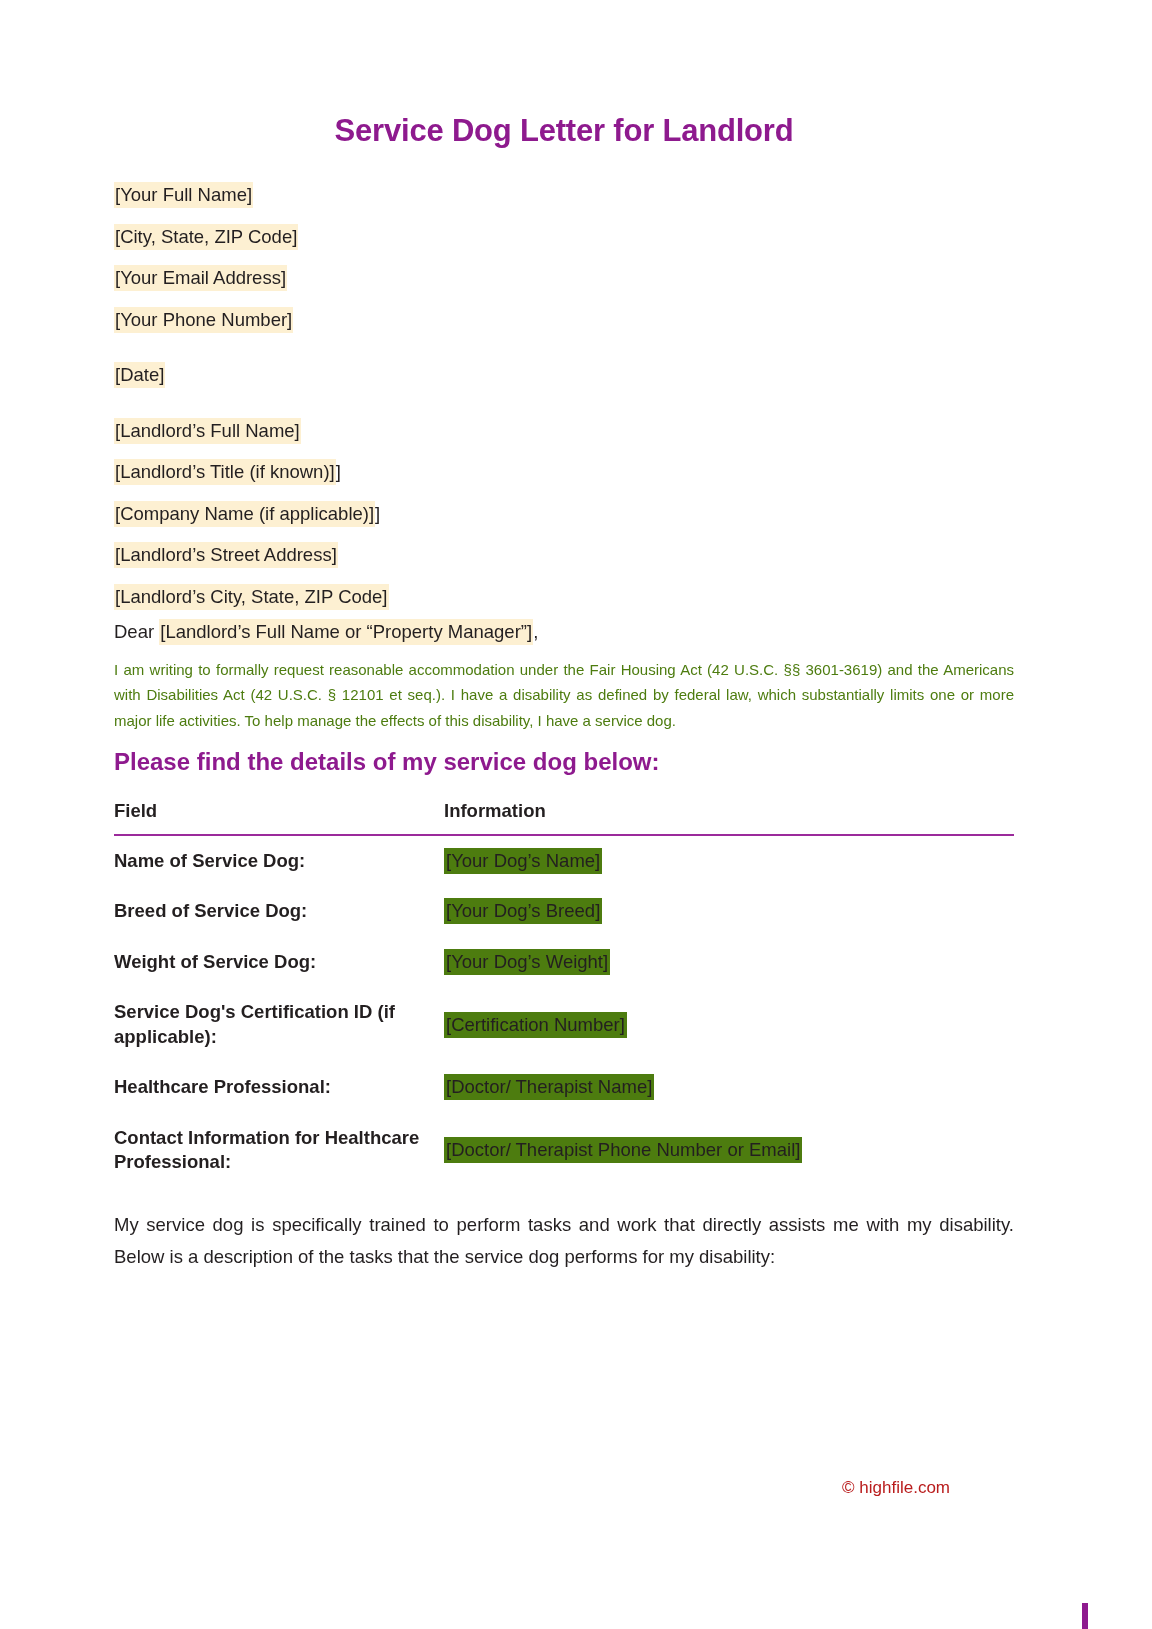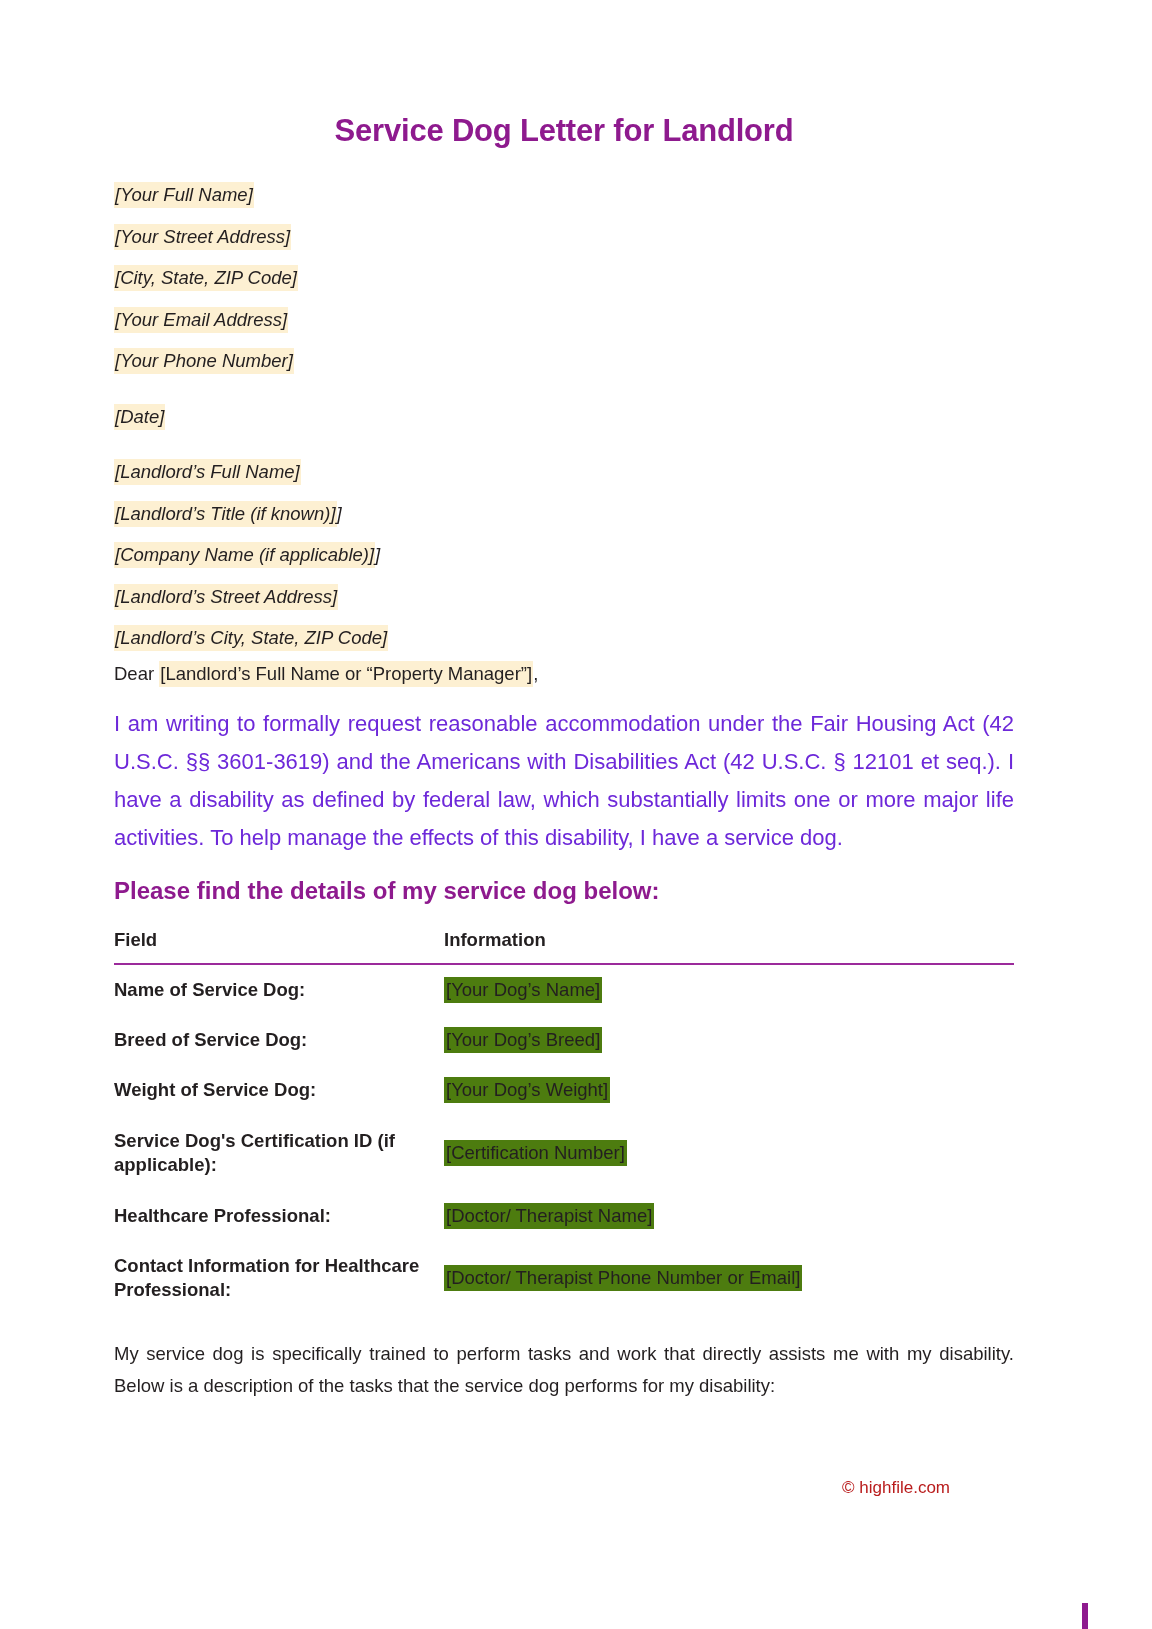--- a/index.html
+++ b/index.html
@@ -39,21 +39,20 @@
     font-weight: bold;
     font-size: 31px;
     letter-spacing: -0.2px;
     margin: 0;
     padding-top: 112px;
     padding-bottom: 0;
     line-height: 1.2;
   }
   .block {
     margin-top: 37px;
-    font-style: italic;
   }
   .line {
     font-size: 18.5px;
     color: #231f20;
     line-height: 1.0;
     margin-bottom: 23px;
     white-space: nowrap;
   }
   .line:last-child { margin-bottom: 0; }
   .hl {
@@ -70,22 +69,22 @@
     font-size: 18.5px;
     color: #231f20;
     margin-top: 26px;
     line-height: 1.0;
   }
   .re-label {
     color: #8e1a8e;
     font-weight: bold;
   }
   .para {
-    font-size: 22px;
-    color: #6d28d9;
+    font-size: 15px;
+    color: #4d7c0f;
     line-height: 1.72;
     text-align: justify;
   }
   .section-head {
     color: #8e1a8e;
     font-weight: bold;
     font-size: 24px;
     margin-top: 16px;
     line-height: 1.0;
   }
@@ -152,21 +151,20 @@
 <div class="page">
 
   <div class="left-rule"></div>
 
   <div class="content">
 
     <h1 class="doc-title">Service Dog Letter for Landlord</h1>
 
     <div class="block">
       <div class="line"><span class="hl">[Your Full Name]</span></div>
-      <div class="line"><span class="hl">[Your Street Address]</span></div>
       <div class="line"><span class="hl">[City, State, ZIP Code]</span></div>
       <div class="line"><span class="hl">[Your Email Address]</span></div>
       <div class="line"><span class="hl">[Your Phone Number]</span></div>
     </div>
 
     <div class="block">
       <div class="line"><span class="hl">[Date]</span></div>
     </div>
 
     <div class="block">

